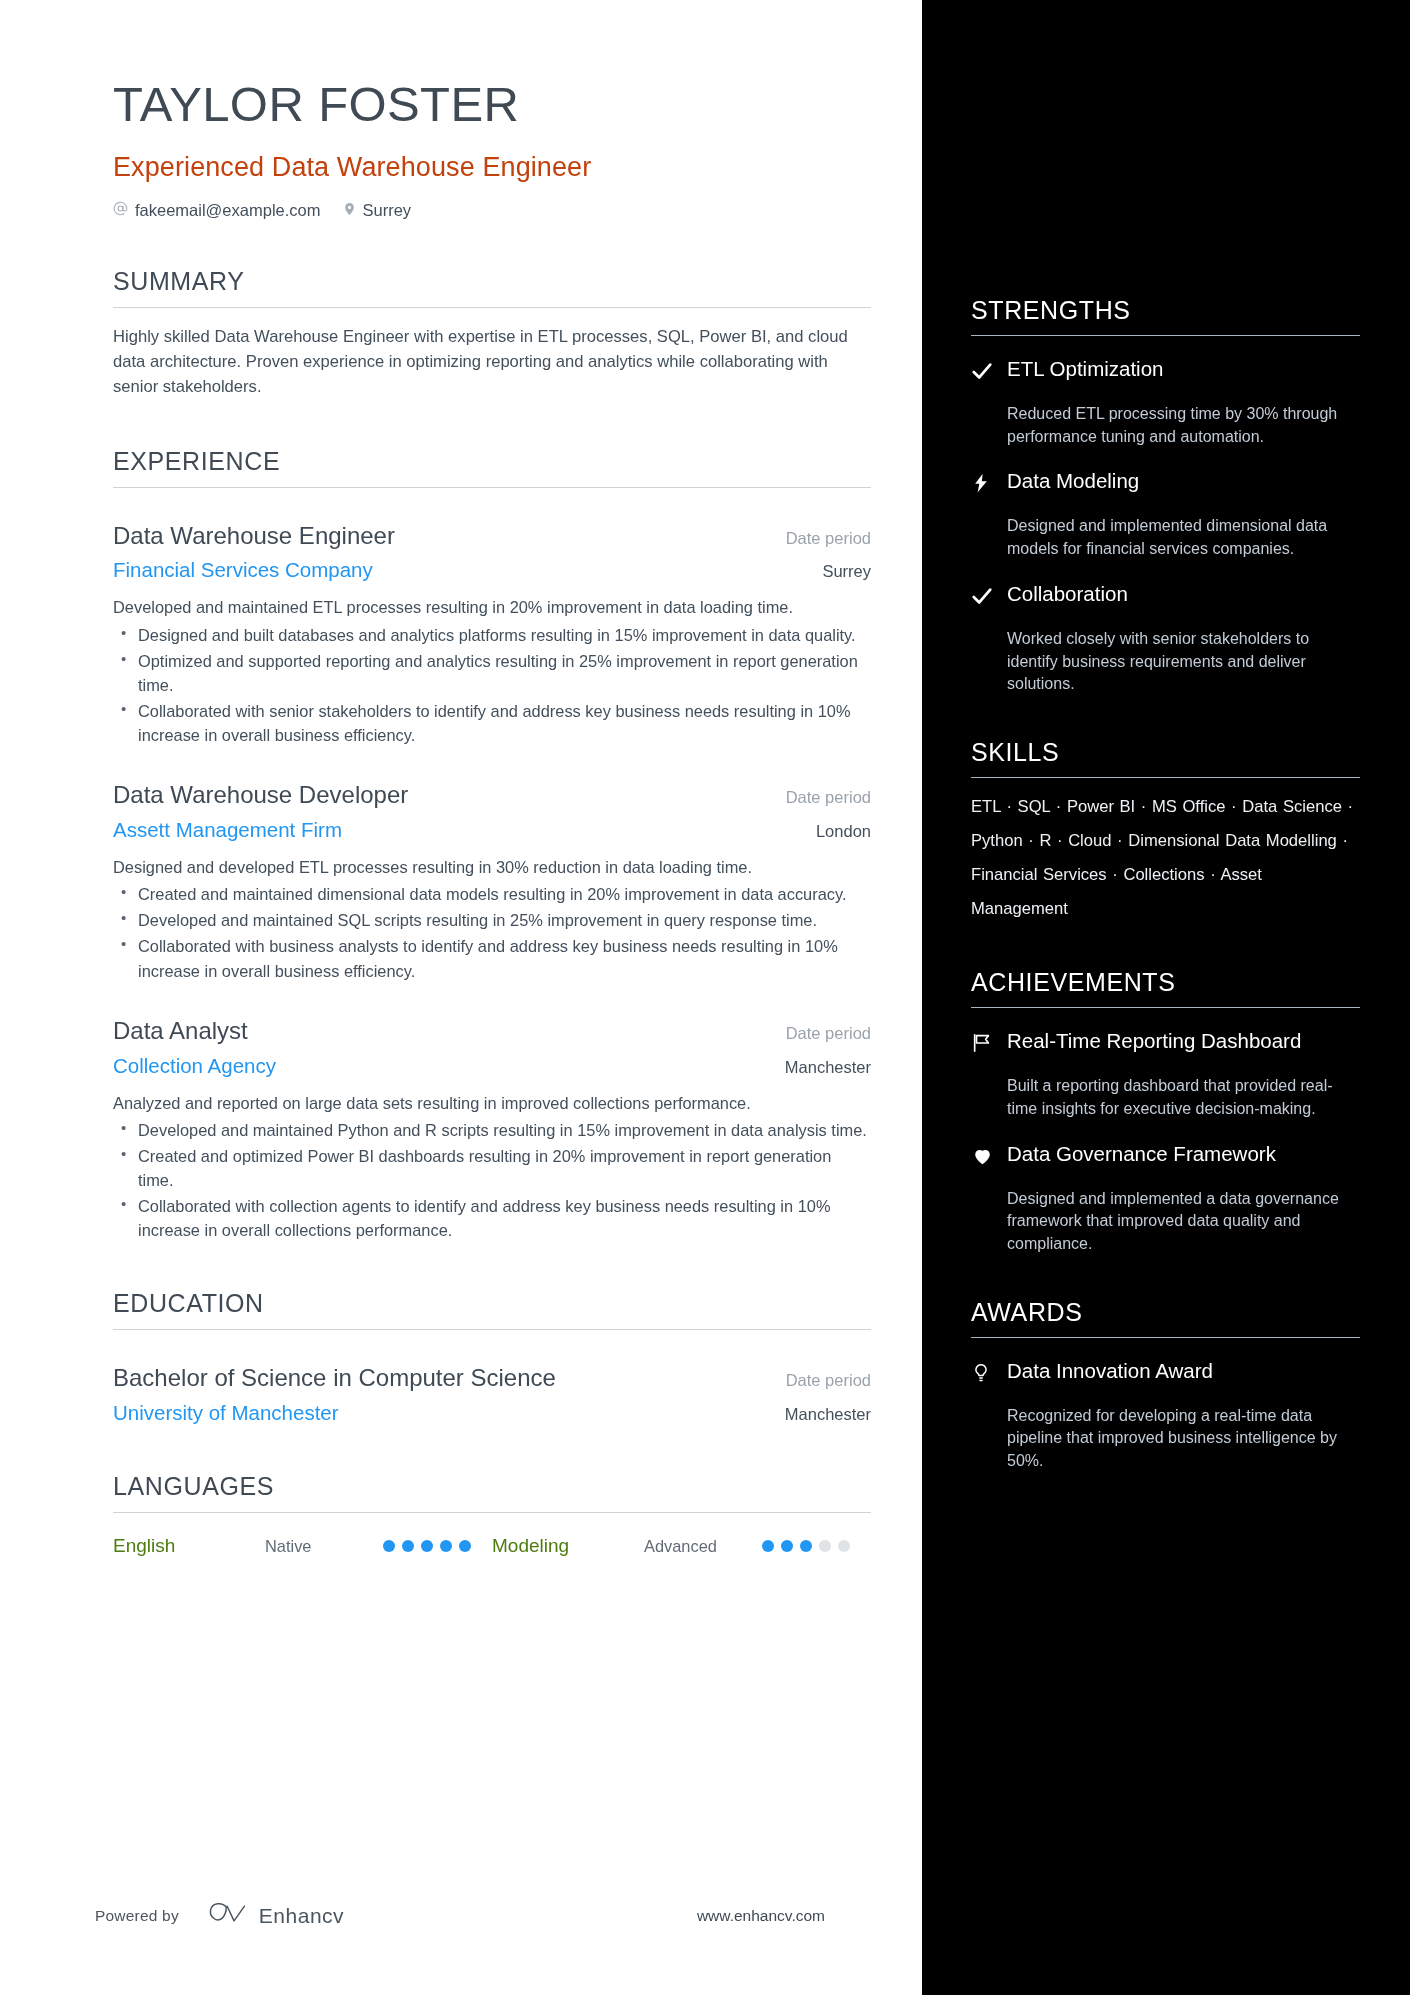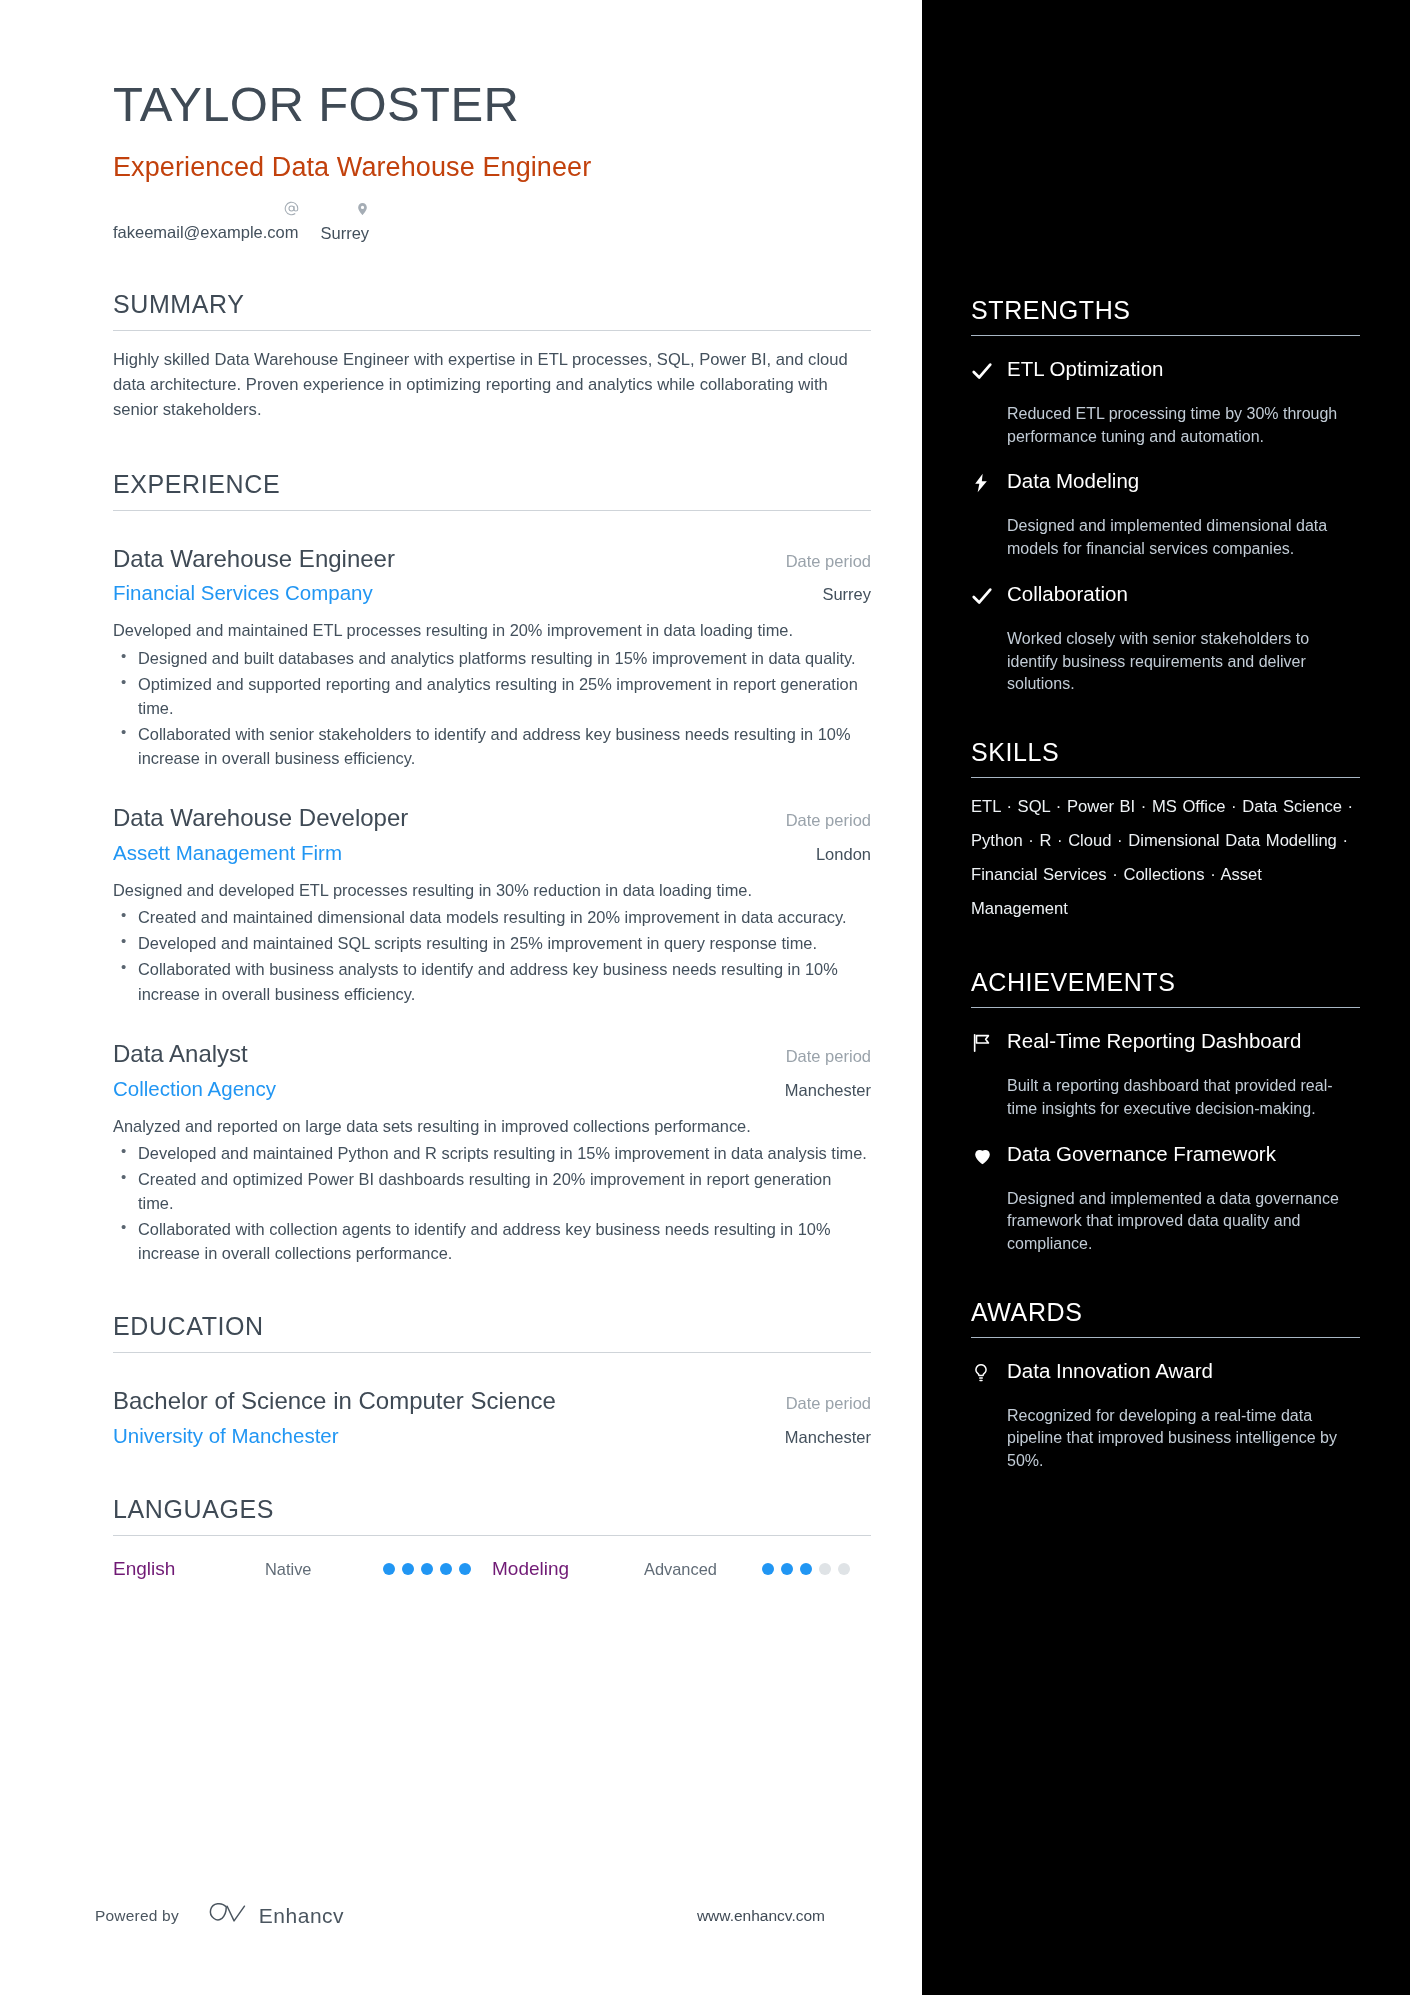--- a/index.html
+++ b/index.html
@@ -43,21 +43,21 @@
     letter-spacing: 0.1px;
   }
   .contact-row {
     margin-top: 18px;
     display: flex;
     align-items: center;
     gap: 22px;
     font-size: 16.5px;
     color: #43505c;
   }
-  .contact-item { display: flex; align-items: flex-end; gap: 7px; flex-direction: column; }
+  .contact-item { display: flex; align-items: flex-start; gap: 7px; }
   .contact-item svg { display: block; }
 
   .section { margin-top: 47px; }
   .section-title {
     font-size: 25px;
     font-weight: 400;
     letter-spacing: 0.6px;
     color: #3f4a55;
     padding-bottom: 11px;
   }
@@ -131,21 +131,21 @@
   
   .lang-grid {
     margin-top: 22px;
     display: flex;
   }
   .lang-item {
     display: flex;
     align-items: center;
     width: 379px;
   }
-  .lang-name { font-size: 19px; color: #701a75; width: 152px; }
+  .lang-name { font-size: 19px; color: #4d7c0f; width: 152px; }
   .lang-level { font-size: 16.4px; color: #616c77; width: 118px; }
   .dots { display: flex; gap: 7px; align-items: center; }
   .dot { width: 12px; height: 12px; border-radius: 50%; background: #dfe3e6; }
   .dot.on { background: #2196f3; }
 
   
   .footer {
     position: absolute;
     left: 95px;
     right: 0;

